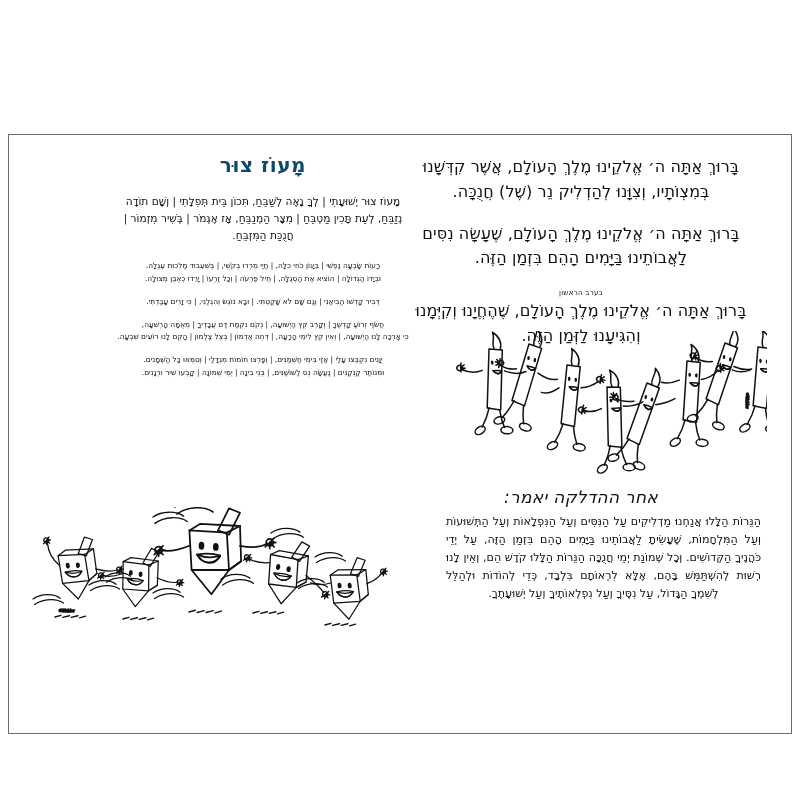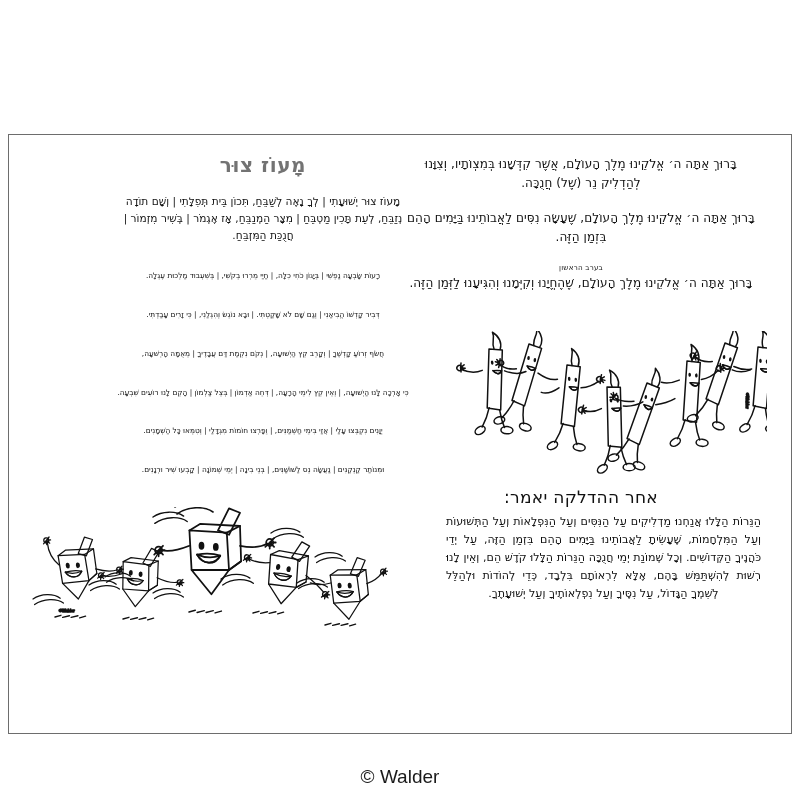--- a/index.html
+++ b/index.html
@@ -28,21 +28,21 @@
   
   #brachos-col {
     position: absolute;
     right: 34px; top: 20px;
     width: 352px;
     text-align: center;
     direction: rtl;
   }
   .bracha {
     font-family: "DejaVu Sans", sans-serif;
-    font-size: 12px;
+    font-size: 16px;
     line-height: 1.55;
     color: #111;
     margin-bottom: 17px;
     letter-spacing: .1px;
   }
   .mini-rubric {
     font-family: "DejaVu Sans", sans-serif;
     font-size: 7.2px;
     color: #222;
     margin-bottom: 2px;
@@ -64,20 +64,21 @@
     width: 360px;
     direction: rtl;
   }
   #hanerot-title {
     font-family: "DejaVu Sans", sans-serif;
     font-size: 17px;
     color: #111;
     text-align: center;
     margin-bottom: 6px;
     letter-spacing: .3px;
+    font-style: italic;
   }
   #hanerot-body {
     font-family: "DejaVu Sans", sans-serif;
     font-size: 11.1px;
     line-height: 1.62;
     color: #111;
     text-align: justify;
     text-align-last: center;
     margin-left: 45px;
   }
@@ -87,41 +88,41 @@
     position: absolute;
     left: 104px; top: 18px;
     width: 300px;
     direction: rtl;
     text-align: center;
   }
   #maoz-title {
     font-family: "DejaVu Sans", sans-serif;
     font-size: 20px;
     font-weight: bold;
-    color: #737373;
+    color: #0c4a6e;
     letter-spacing: .6px;
     margin-bottom: 16px;
   }
   #maoz-refrain {
     font-family: "DejaVu Sans", sans-serif;
     font-size: 10.6px;
     line-height: 1.62;
     color: #111;
     margin-bottom: 16px;
     margin-top: 16px;
   }
   .maoz-stanza {
     font-family: "DejaVu Sans", sans-serif;
     font-size: 7.4px;
     line-height: 1.72;
     color: #111;
     margin-bottom: 10px;
     white-space: nowrap;
   }
-  .maoz-stanza .ln { display: block; margin-top: 26px; }
+  .maoz-stanza .ln { display: block; }
 
   
   #dreidels-art {
     position: absolute;
     left: 16px; top: 372px;
     width: 370px; height: 145px;
   }
   #dreidels-art svg { display: block; width: 100%; height: 100%; }
 
   
@@ -269,20 +270,21 @@
       <div id="maoz-title">מָעוֹז צוּר</div>
       <div id="maoz-refrain">
         <span class="ln">מָעוֹז צוּר יְשׁוּעָתִי | לְךָ נָאֶה לְשַׁבֵּחַ,</span>
         <span class="ln">תִּכוֹן בֵּית תְּפִלָּתִי | וְשָׁם תוֹדָה נְזַבֵּחַ,</span>
         <span class="ln">לְעֵת תָּכִין מַטְבֵּחַ | מִצָּר הַמְנַבֵּחַ,</span>
         <span class="ln">אָז אֶגְמֹר | בְּשִׁיר מִזְמוֹר | חֲנֻכַּת הַמִּזְבֵּחַ.</span>
       </div>
 
       <div class="maoz-stanza">
         <span class="ln">רָעוֹת שָׂבְעָה נַפְשִׁי | בְּיָגוֹן כֹחִי כִלָּה, | חַיַּי מֵרְרוּ בְקֹשִׁי, | בְּשִׁעְבוּד מַלְכוּת עֶגְלָה.</span>
+        <span class="ln">וּבְיָדוֹ הַגְּדוֹלָה | הוֹצִיא אֶת הַסְגֻלָּה, | חֵיל פַּרְעֹה | וְכָל זַרְעוֹ | יָרְדוּ כְאֶבֶן מְצוּלָה.</span>
       </div>
       <div class="maoz-stanza">
         <span class="ln">דְּבִיר קָדְשׁוֹ הֱבִיאַנִי | וְגַם שָׁם לֹא שָׁקַטְתִּי. | וּבָא נוֹגֵשׂ וְהִגְלַנִי, | כִּי זָרִים עָבַדְתִּי.</span>
       </div>
       <div class="maoz-stanza">
       </div>
       <div class="maoz-stanza">
         <span class="ln">חֲשֹׂף זְרוֹעַ קָדְשֶׁךָ | וְקָרֵב קֵץ הַיְשׁוּעָה, | נְקֹם נִקְמַת דַּם עֲבָדֶיךָ | מֵאֻמָּה הָרְשׁעָה,</span>
         <span class="ln">כִּי אָרְכָה לָּנוּ הַיְשׁוּעָה, | וְאֵין קֵץ לִימֵי הָרָעָה, | דְּחֵה אַדְמוֹן | בְּצֵל צַלְמוֹן | הָקֵם לָנוּ רוֹעִים שִׁבְעָה.</span>
       </div>
@@ -425,15 +427,14 @@
             <use href="#swirl"></use>
           </g>
         <g transform="translate(300,118) scale(0.85)">
             <use href="#ground-dash"></use>
           </g>
       </svg>
     </div>
 
   </div>
 
-  <div id="copyright">© Walder</div>
 
 </div>
 
 </body></html>

